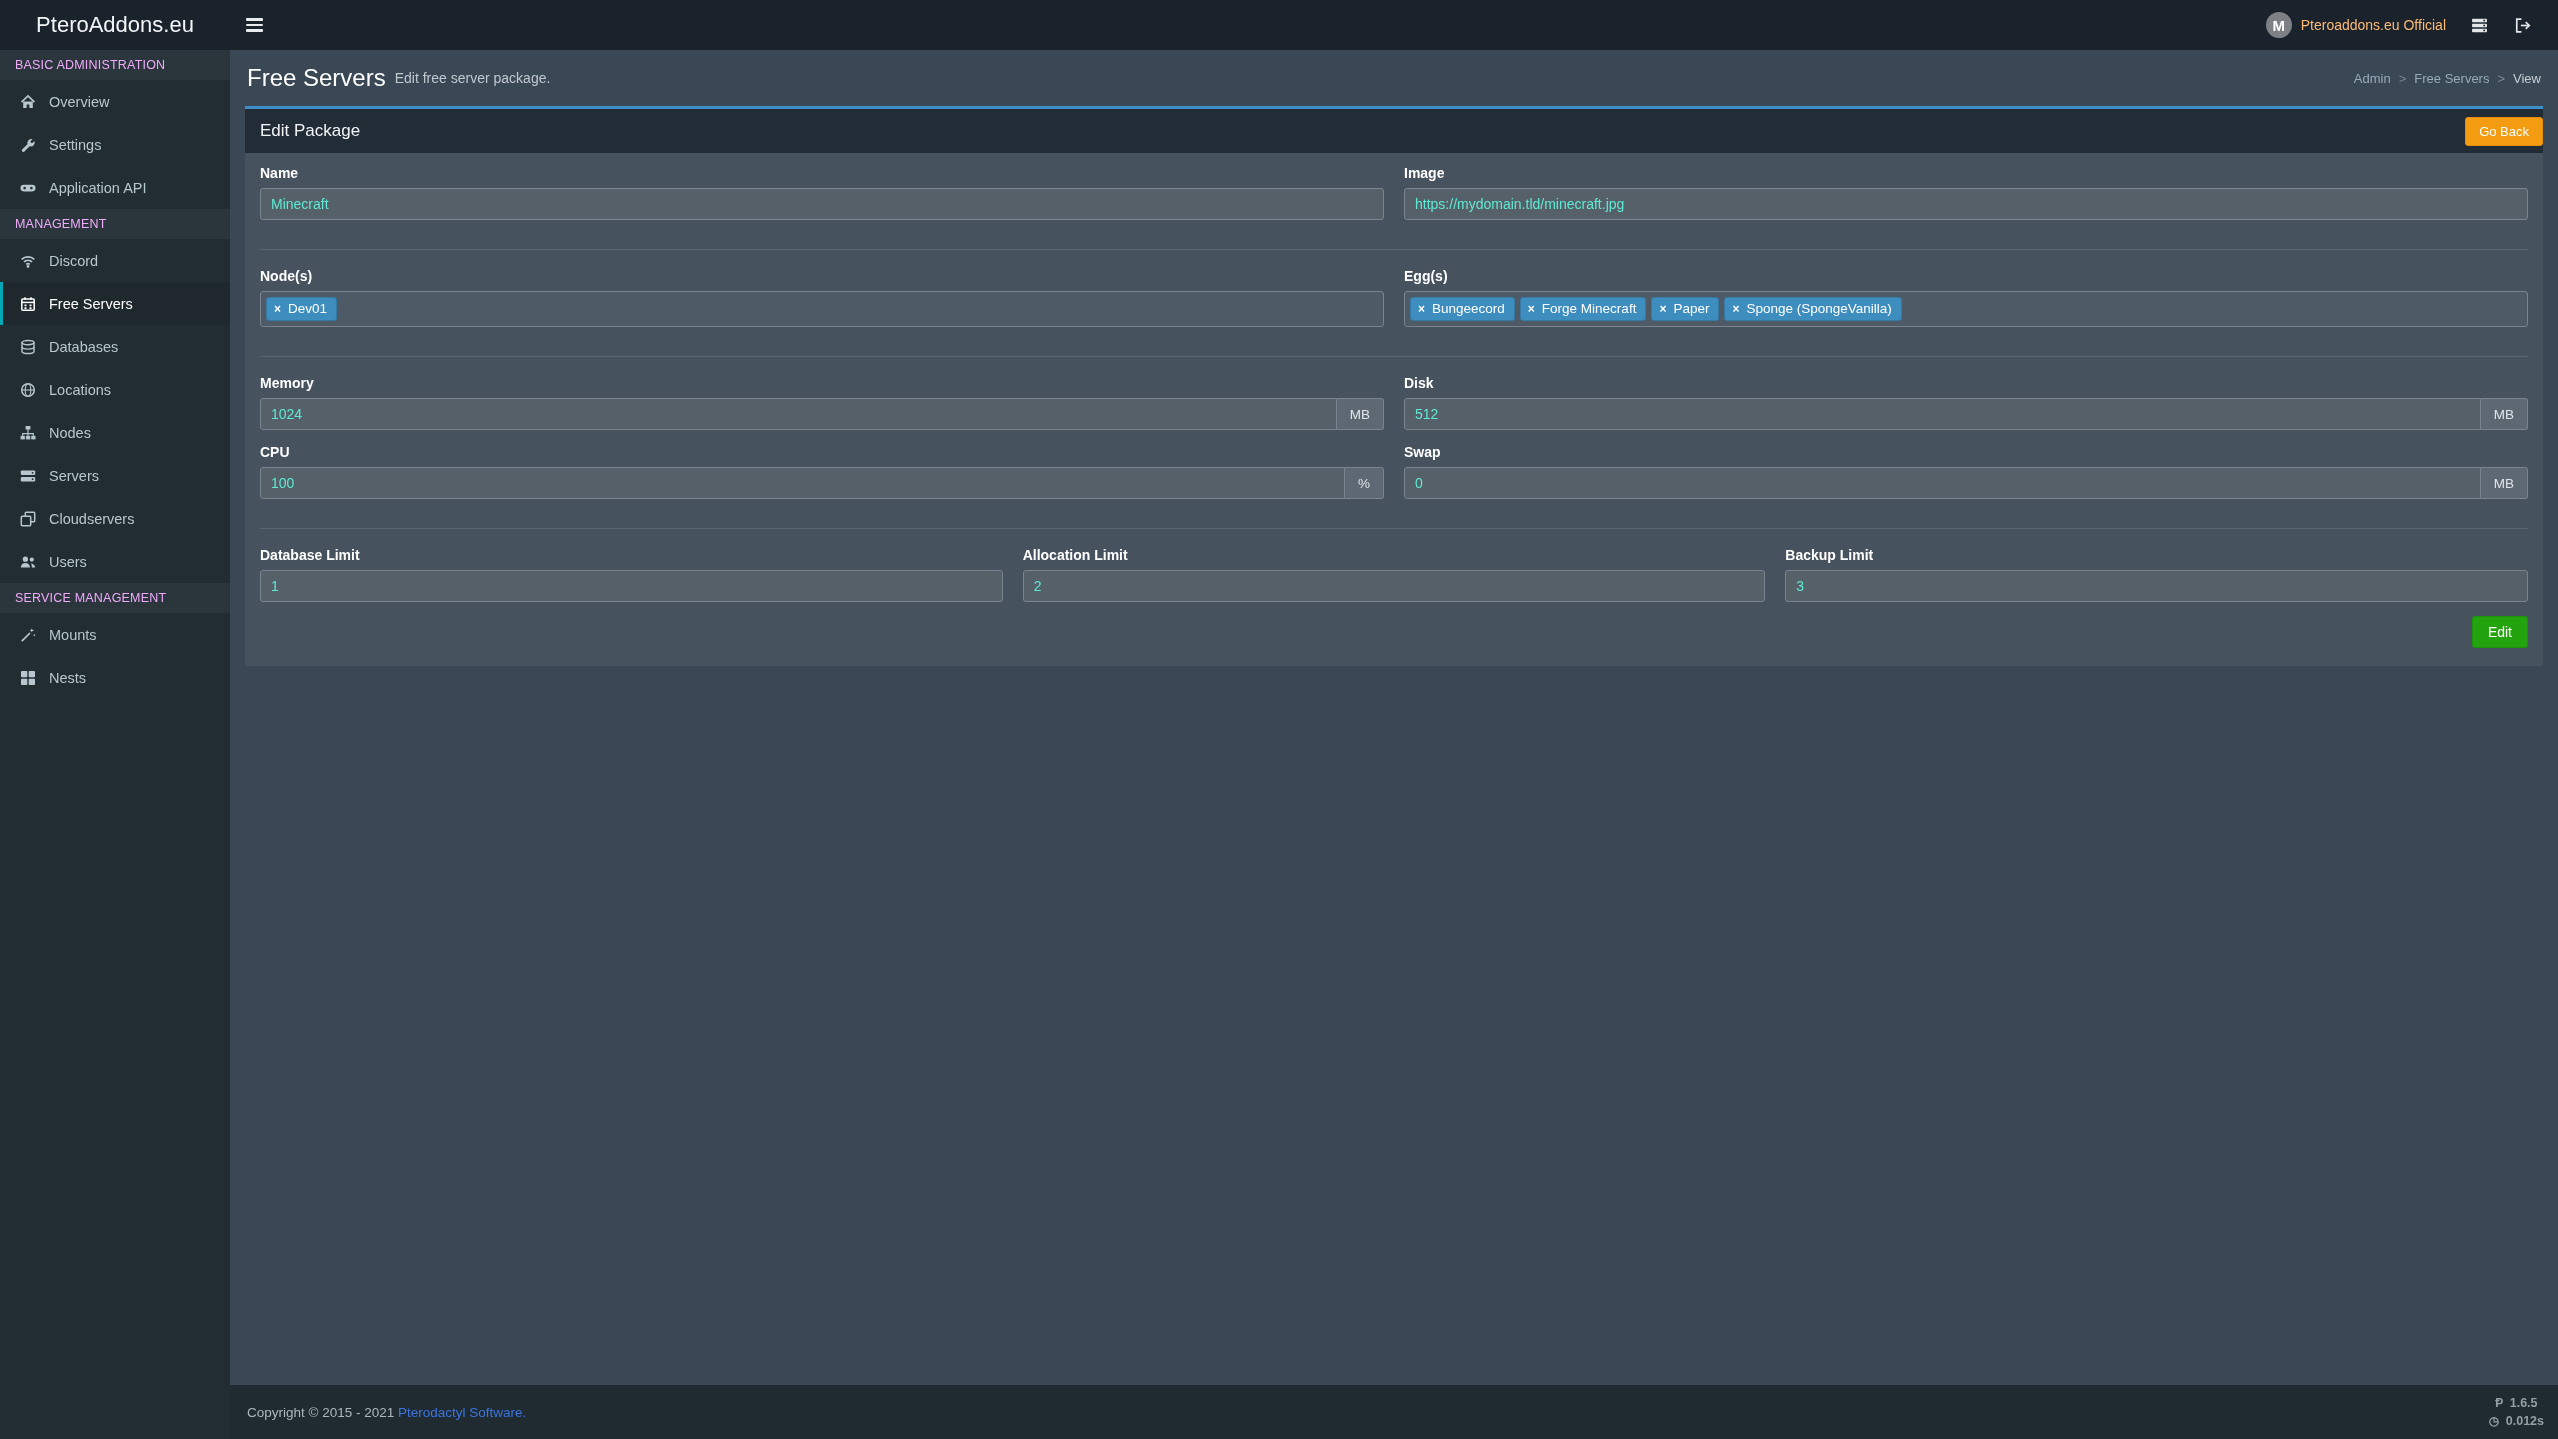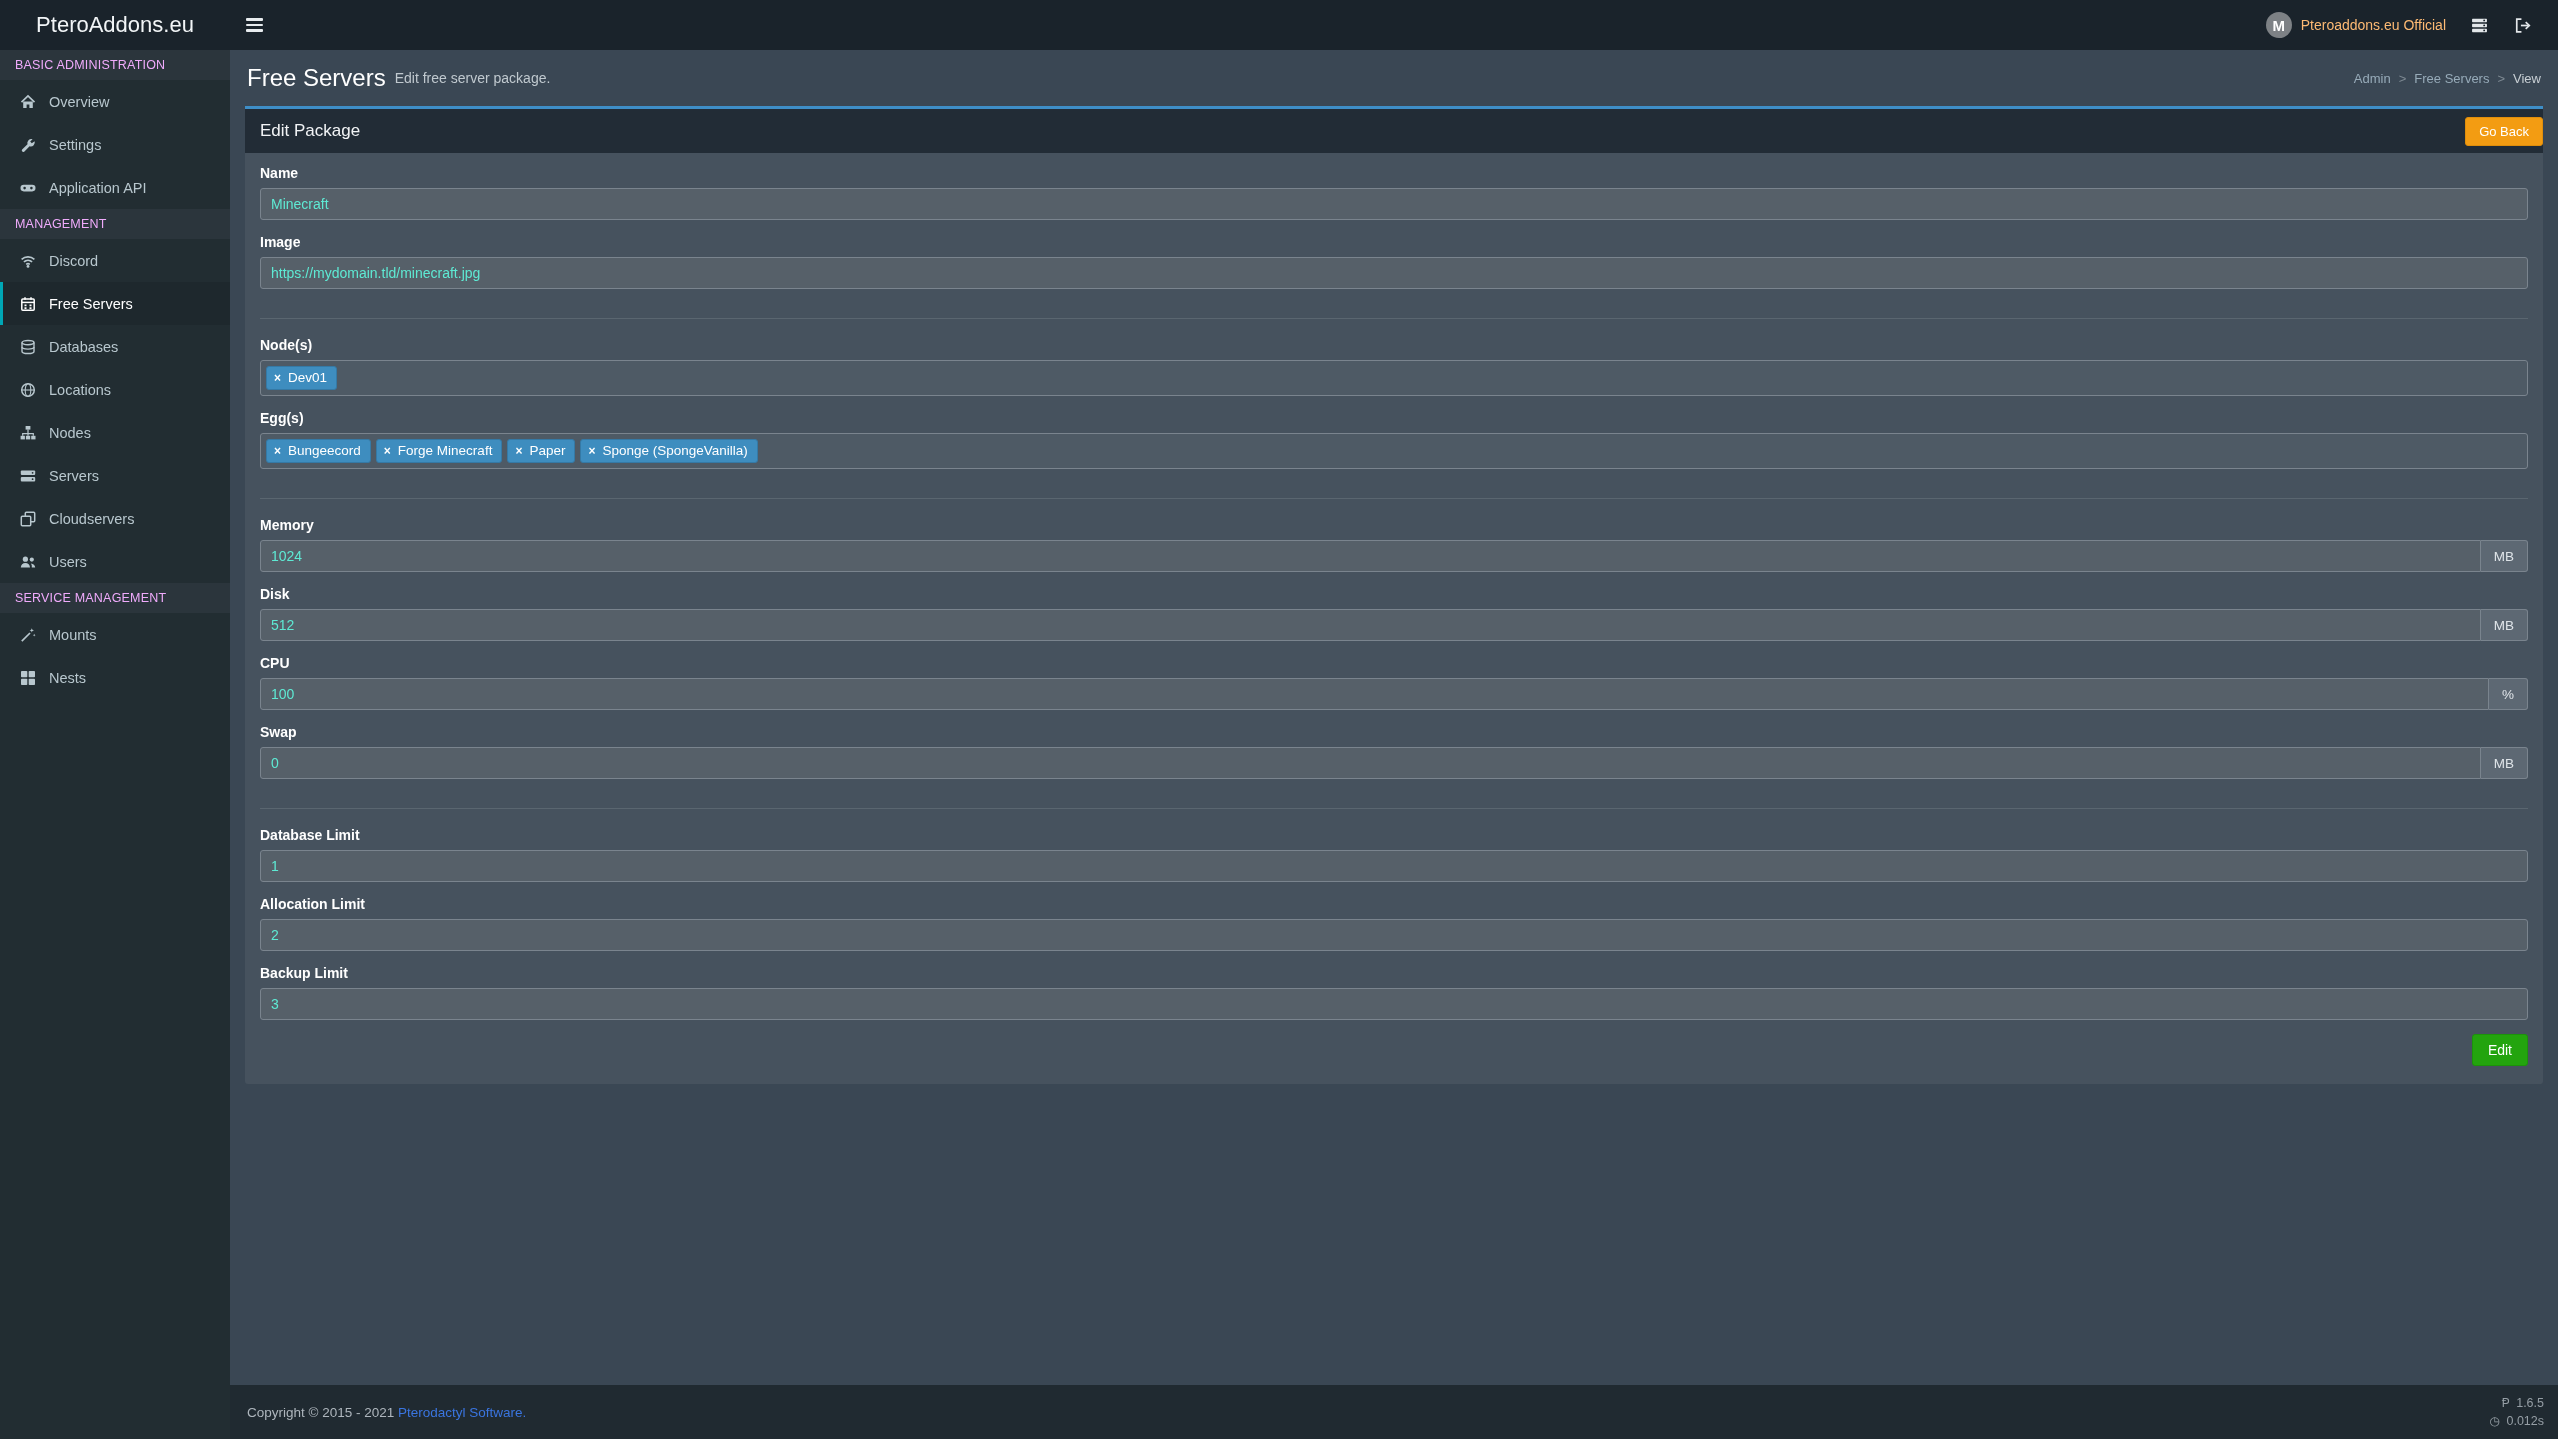--- a/index.html
+++ b/index.html
@@ -72,21 +72,21 @@
   .btn { border-radius:3px; font-size:13px; cursor:pointer; font-family:inherit; }
   .btn-warning {
     margin-left:auto; background:var(--warning-orange,#f39c12); border:1px solid #e08e0b;
     color:#fff; padding:6px 13px;
   }
   .btn-success {
     background:var(--success-green,#23a40e); border:1px solid #1c930b;
     color:#fff; padding:7px 15px; font-size:14px;
   }
   .panel-body { padding:12px 15px 18px 15px; }
-  .row { display:flex; margin:0 -10px;flex-direction:column; }
+  .row { display:flex; margin:0 -10px; }
   .col { flex:1; padding:0 10px; }
   .form-group { margin-bottom:14px; }
   .form-group label { display:block; font-size:14px; font-weight:bold; color:#ffffff; margin-bottom:7px; }
   .form-control {
     width:100%; height:32px; background:#566069; border:1px solid #7a848e; border-radius:3px;
     color:#5eead4; font-size:14px; padding:0 10px; font-family:inherit; outline:none;
   }
   .input-group { display:flex; width:100%; }
   .input-group .form-control { border-radius:3px 0 0 3px; flex:1; }
   .input-addon {
@@ -105,21 +105,21 @@
   }
   .tag-x { cursor:pointer; font-weight:bold; font-size:12px; line-height:1; }
   .edit-row { display:flex; justify-content:flex-end; }
   
   .footer {
     position:absolute; left:230px; right:0; bottom:0; height:54px;
     background:#202a31; z-index:15; display:flex; align-items:center; padding:0 14px 0 17px;
   }
   .copyright { font-size:13.5px; color:#aeb6bd; }
   .copyright a { color:var(--footer-link-blue,#3a75e0); text-decoration:none; cursor:pointer; }
-  .version-block { margin-left:auto; text-align:right; font-size:12.5px; color:#959ea5; line-height:1.45; }
+  .version-block { margin-left:auto; text-align:center; font-size:12.5px; color:#959ea5; line-height:1.45;font-weight:bold; }
   .version-block .glyph { font-size:12px; margin-right:3px; }
   svg { display:block; }
 </style>
 </head>
 <body>
 
 <nav class="navbar">
   <div class="brand">PteroAddons.eu</div>
   <div class="nav-toggle">
     <span class="hamburger">

